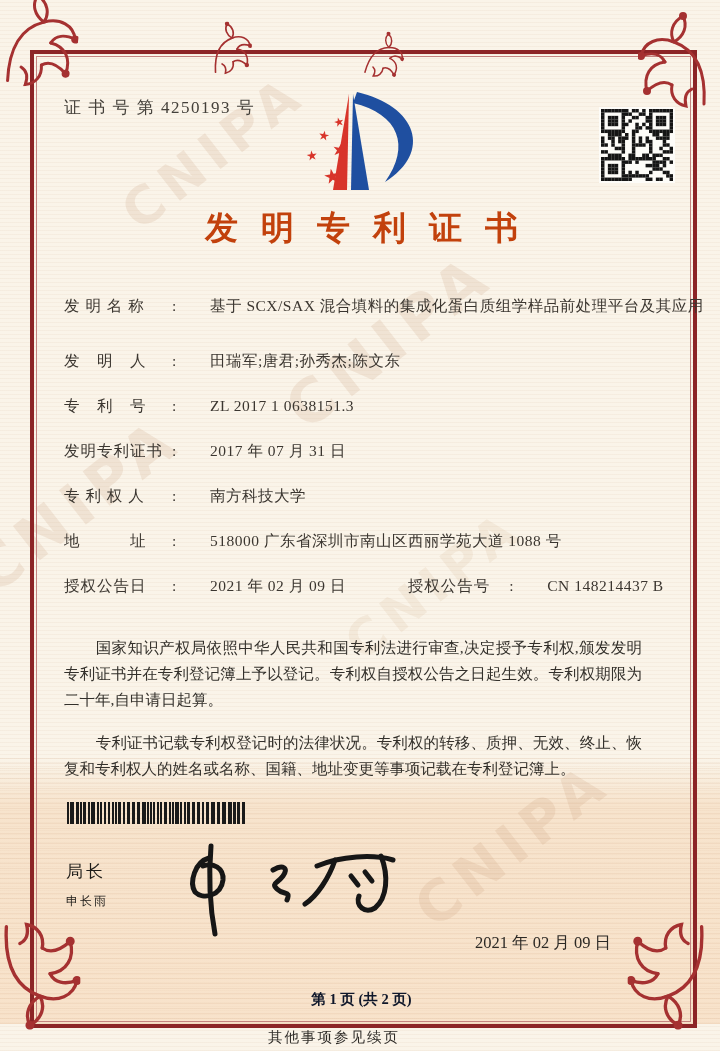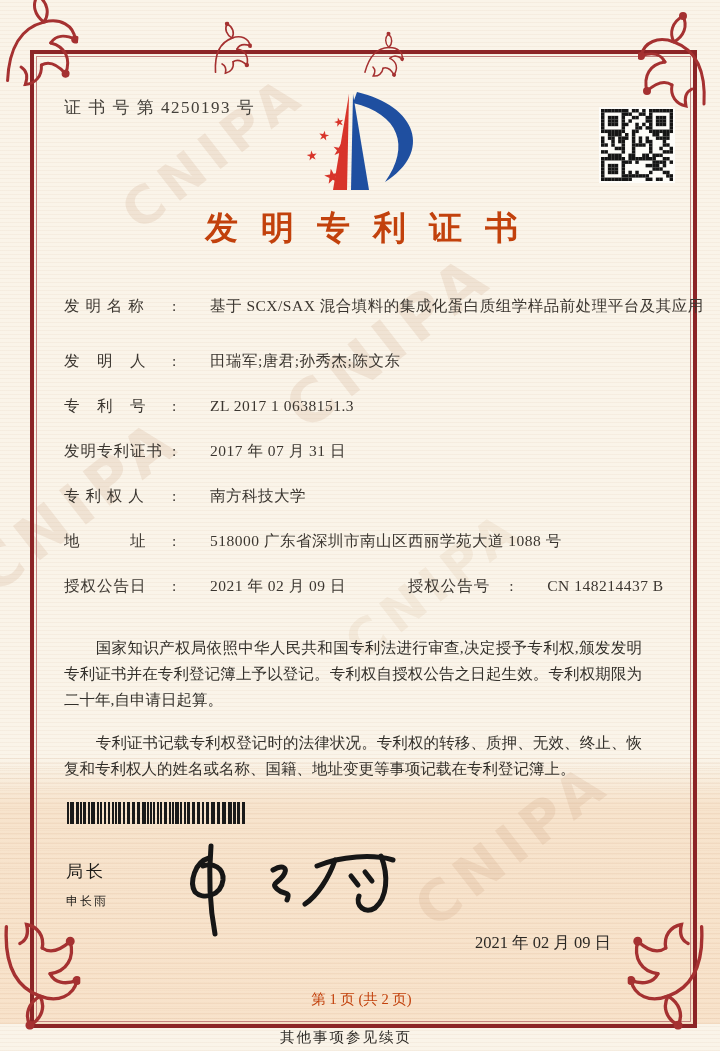--- a/index.html
+++ b/index.html
@@ -55,22 +55,22 @@
   .fvalue{letter-spacing:.5px;margin-left:24px;}
   .grant-pair2{margin-left:58px;}
   .grant-pair2 .flabel{width:auto;margin-right:19px;}
   .paras{position:absolute;left:64px;top:618px;width:578px;z-index:4;font-size:15.5px;line-height:26px;color:#33302b;text-align:justify;}
   .paras p{margin:17px 0 6px;text-indent:2.05em;}
   .barcode{position:absolute;left:67px;top:802px;z-index:4;}
   .sig-title{position:absolute;left:66px;top:860px;z-index:4;font-size:17px;color:#1d1b18;letter-spacing:3px;}
   .sig-name{position:absolute;left:66px;top:893px;z-index:4;font-size:12px;color:#1d1b18;letter-spacing:2px;}
   .sig-script{position:absolute;left:165px;top:836px;z-index:4;}
   .sig-date{position:absolute;left:448px;top:932px;width:190px;z-index:4;text-align:center;font-size:16.5px;color:#2c2925;}
-  .page-ind{position:absolute;left:33px;top:990px;width:657px;z-index:4;text-align:center;font-size:14.5px;color:#c2410c;}
-  .cont-note{position:absolute;left:12px;top:1028px;width:668px;z-index:4;text-align:center;font-size:14.5px;color:#2f2c28;letter-spacing:2px;}
+  .page-ind{position:absolute;left:33px;top:990px;width:657px;z-index:4;text-align:center;font-size:14.5px;color:#0f172a;font-weight:bold;}
+  .cont-note{position:absolute;left:0;top:1028px;width:668px;z-index:4;text-align:center;font-size:14.5px;color:#2f2c28;letter-spacing:2px;}
   .qr svg,.barcode svg{display:block;}
 </style>
 </head>
 <body>
 
 <div class="page">
 
   <svg width="0" height="0" style="position:absolute" aria-hidden="true">
     <defs>
       <g id="flourish" fill="none" stroke="#a53131" stroke-width="3" stroke-linecap="round">

